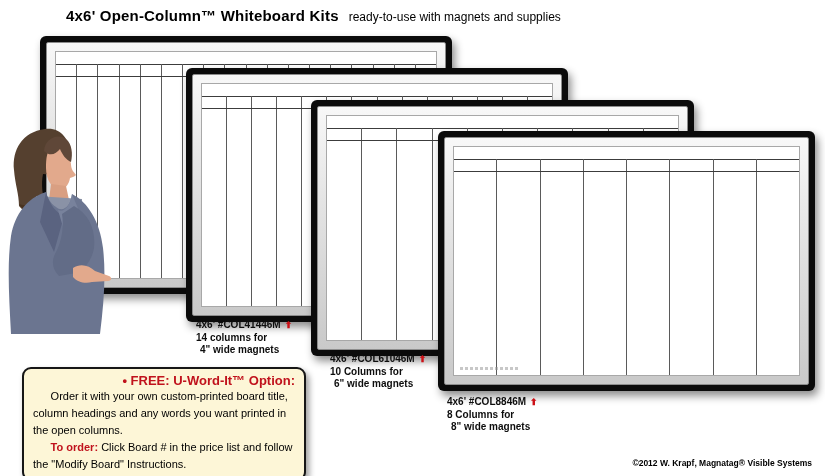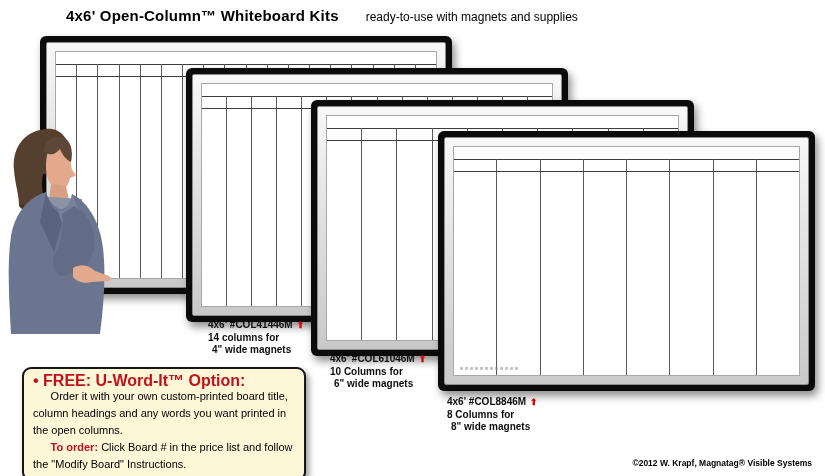--- a/index.html
+++ b/index.html
@@ -1,20 +1,20 @@
 <!DOCTYPE html>
 <html><head>
 <meta charset="utf-8">
 <style>
   html,body{margin:0;padding:0;background:#fff;}
   .stage{position:relative;width:825px;height:476px;background:#ffffff;overflow:hidden;
          font-family:"Liberation Sans", sans-serif;color:#000;}
 
   
-  .title{position:absolute;left:66px;top:7px;display:flex;align-items:baseline;gap:27px;white-space:nowrap;}
+  .title{position:absolute;left:66px;top:7px;display:flex;align-items:baseline;gap:10px;white-space:nowrap;}
   .title-main{font-size:15px;font-weight:bold;letter-spacing:.2px;}
   .title-tagline{font-size:12px;font-weight:normal;}
 
   
   .board{position:absolute;box-sizing:content-box;background:#0b0b0b;padding:6px;border-radius:6px;
          box-shadow:3px 5px 8px rgba(0,0,0,.45);}
   .b1{left:40px;top:36px;width:400px;height:246px;z-index:1;}
   .b2{left:186px;top:68px;width:370px;height:242px;z-index:2;}
   .b3{left:311px;top:100px;width:371px;height:244px;z-index:3;}
   .b4{left:438px;top:131px;width:365px;height:248px;z-index:4;}
@@ -27,34 +27,34 @@
   .cols{position:absolute;left:0;right:0;top:12px;bottom:0;display:flex;}
   .col{flex:1;border-right:1px solid #5a5a5a;}
   .col:last-child{border-right:none;}
   .header-rule{position:absolute;left:0;right:0;top:24px;border-top:1px solid #3c3c3c;}
   .fineprint{position:absolute;left:6px;bottom:5px;width:58px;height:3px;opacity:.55;
              background:repeating-linear-gradient(90deg,#9a9a9a 0 3px,transparent 3px 5px);}
 
   
   .caption{position:absolute;z-index:7;font-size:10px;font-weight:bold;line-height:12.5px;color:#0d0d0d;white-space:nowrap;}
   .cap1{left:58px;top:289px;}
-  .cap2{left:208px;top:319px;}
+  .cap2{left:196px;top:319px;}
   .cap3{left:330px;top:353px;}
   .cap4{left:447px;top:388px;margin-top:8px;}
   .cap-mark{color:#cc1016;font-size:9px;margin-left:4px;}
   .cap-line3{padding-left:4px;}
 
   
   .person{position:absolute;left:0;top:126px;width:116px;height:208px;z-index:6;}
 
   
   .promo{position:absolute;left:22px;top:367px;width:284px;box-sizing:border-box;z-index:8;
          background:#fdf6d7;border:2px solid #161616;border-radius:9px;
          box-shadow:3px 4px 6px rgba(0,0,0,.4);padding:4px 9px 6px 9px;}
-  .promo-headline{text-align:left;color:#c0121c;font-weight:bold;font-size:16px;line-height:15px;}
+  .promo-headline{text-align:right;color:#c0121c;font-weight:bold;font-size:13px;line-height:15px;}
   .promo p{margin:0;font-size:11px;line-height:17px;text-indent:1.6em;}
   .promo-order-label{color:#c0121c;font-weight:bold;}
 
   
   .copyright{position:absolute;right:13px;top:458px;font-size:8.5px;font-weight:bold;z-index:8;white-space:nowrap;}
 </style>
 </head>
 <body>
 
 <div class="stage">

